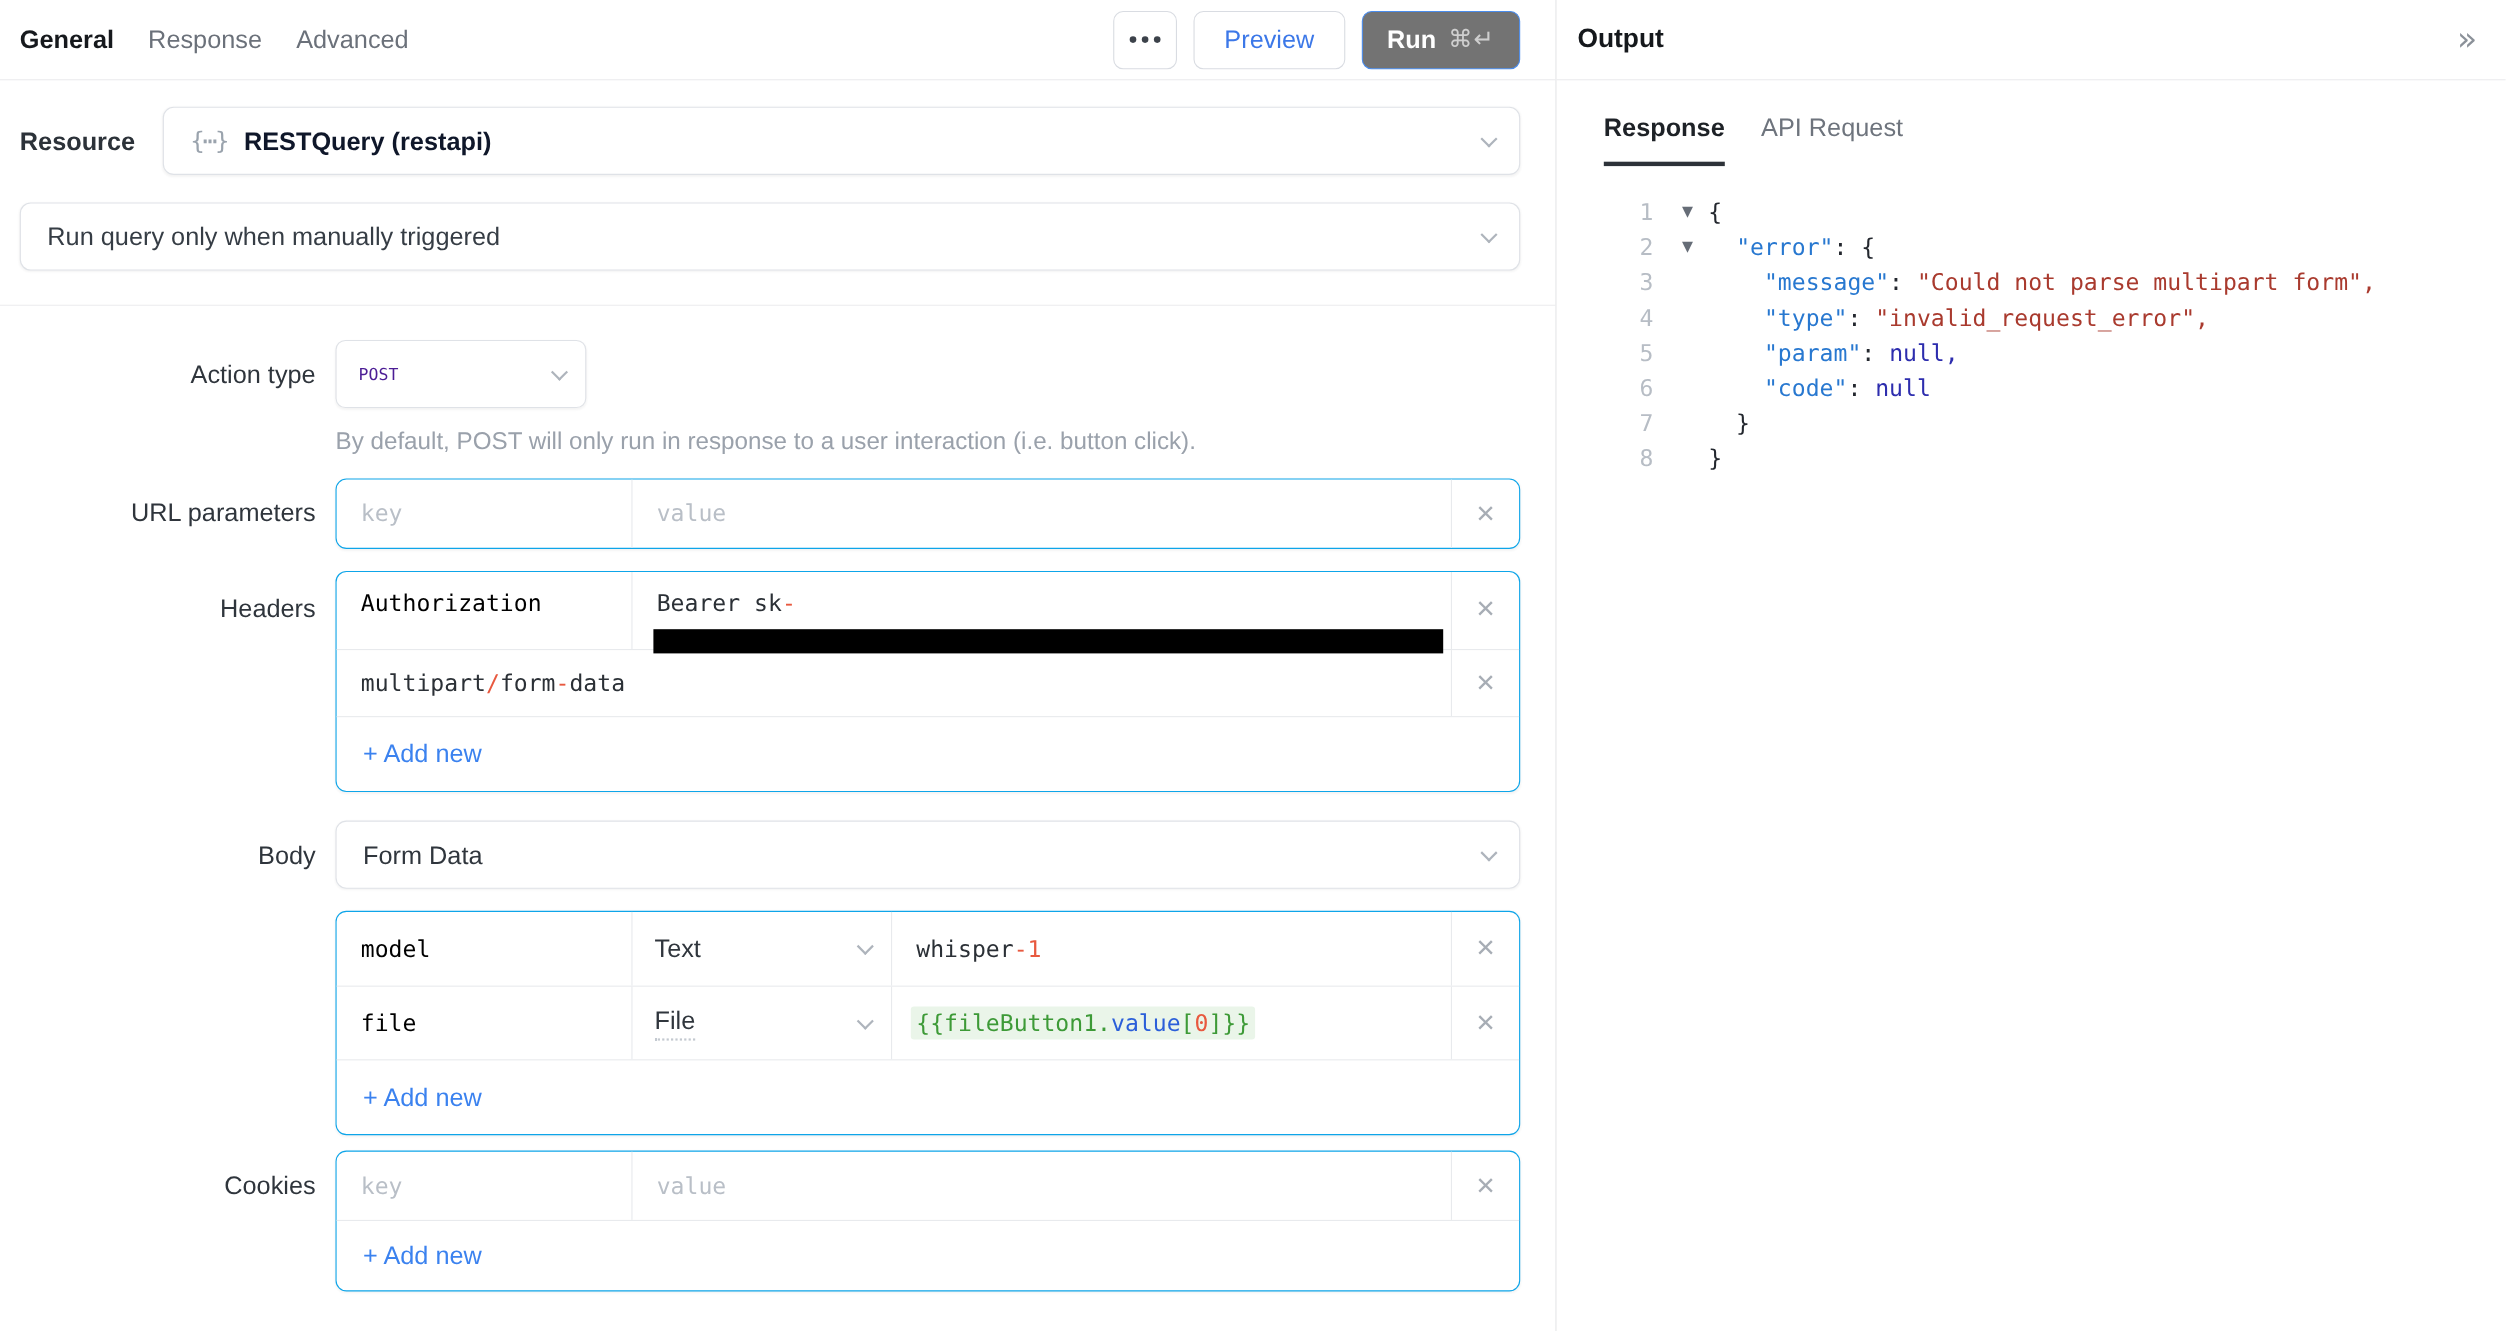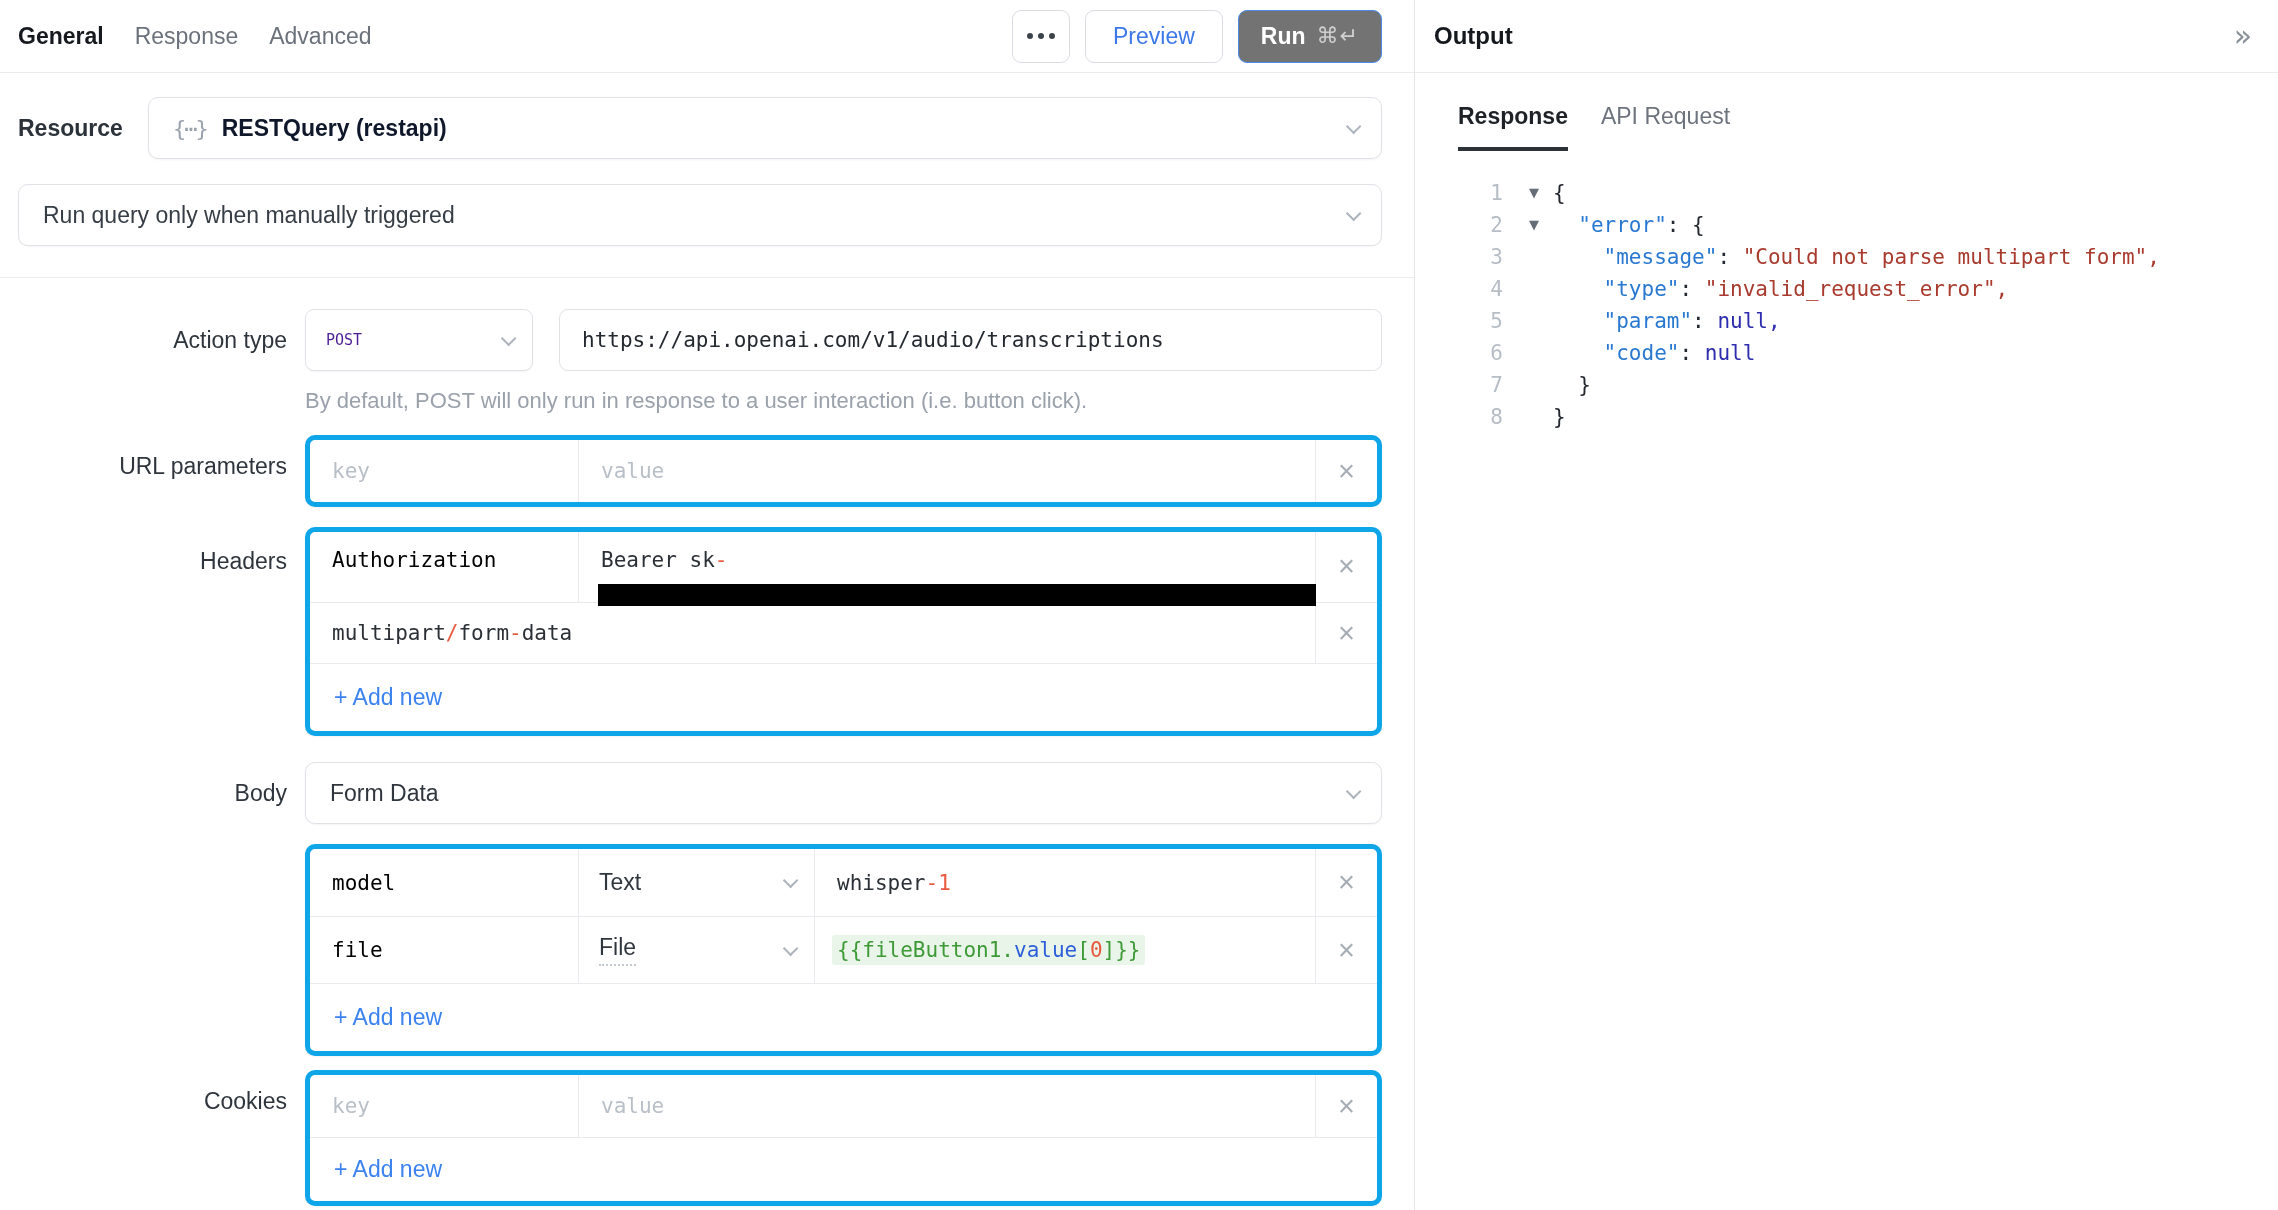--- a/index.html
+++ b/index.html
@@ -51,21 +51,21 @@
   .fcontrols { flex:1; min-width:0; }
 
   .action-row { margin-top:31px; }
   .action-row .flabel { line-height:62px; }
   .action-controls { display:flex; gap:26px; }
   .method-select { width:228px; flex:none; border-radius:9px; padding:0 20px; }
   .method-value { font-family:"DejaVu Sans Mono", monospace; font-size:15px; color:#4c1d95; }
   .url-input-box { flex:1; height:62px; border:1px solid #dfe2e7; border-radius:9px; display:flex; align-items:center; padding:0 2px; }
   .helper { margin-top:17px; margin-left:287px; font-size:22px; color:#9aa1ab; }
 
-  .group { flex:1; border:5px solid #0ea5e9; border-radius:10px; background:#fff;
+  .group { flex:1; border:1px solid #0ea5e9; border-radius:10px; background:#fff;
            box-shadow:0 1px 2px rgba(35,40,46,.05); overflow:visible; }
   .grow { display:flex; align-items:stretch; position:relative; }
   .grow + .grow { border-top:1px solid #e8eaed; }
   .cell { display:flex; align-items:center; }
   .cell-key { width:269px; flex:none; border-right:1px solid #e8eaed; padding:0 2px; }
   .cell-type { width:236px; flex:none; border-right:1px solid #e8eaed; padding:0 20px; cursor:pointer; }
   .cell-value { flex:1; min-width:0; border-right:1px solid #e8eaed; padding:0 2px; }
   .cell-x { width:61px; flex:none; justify-content:center; }
   .x-icon { font-size:29px; color:#a7adb5; line-height:1; cursor:pointer; font-weight:400; }
   .type-value { font-size:23px; color:#30363d; }
@@ -173,23 +173,20 @@
 
       <div class="divider"></div>
 
       <div class="frow action-row">
         <div class="flabel">Action type</div>
         <div class="fcontrols action-controls">
           <div class="selectbox method-select">
             <span class="method-value">POST</span>
             <span class="chev"></span>
           </div>
-          <div class="url-input-box">
-            <input class="cinput" value="https://api.openai.com/v1/audio/transcriptions" style="">
-          </div>
         </div>
       </div>
       <div class="helper">By default, POST will only run in response to a user interaction (i.e. button click).</div>
 
       <div class="frow urlparams-row">
         <div class="flabel">URL parameters</div>
         <div class="fcontrols group">
           <div class="grow h62">
             <div class="cell cell-key">
                 <input class="cinput" placeholder="key" style="">

